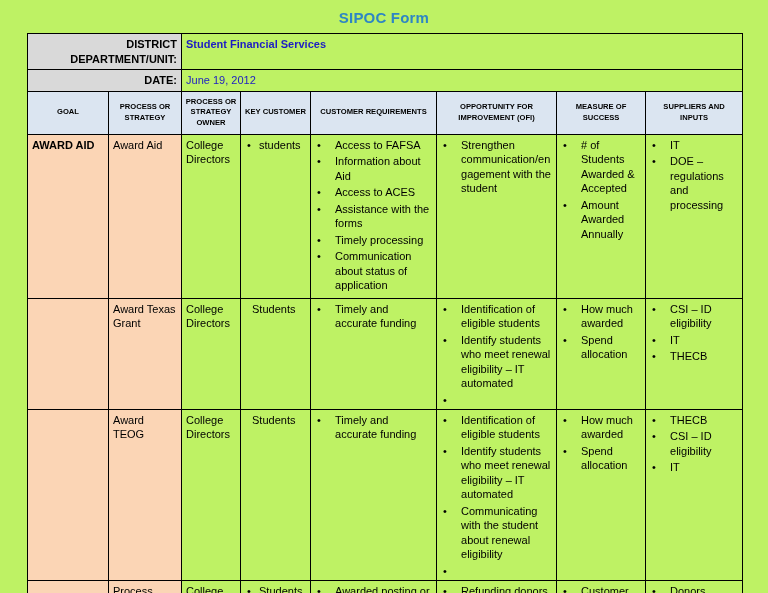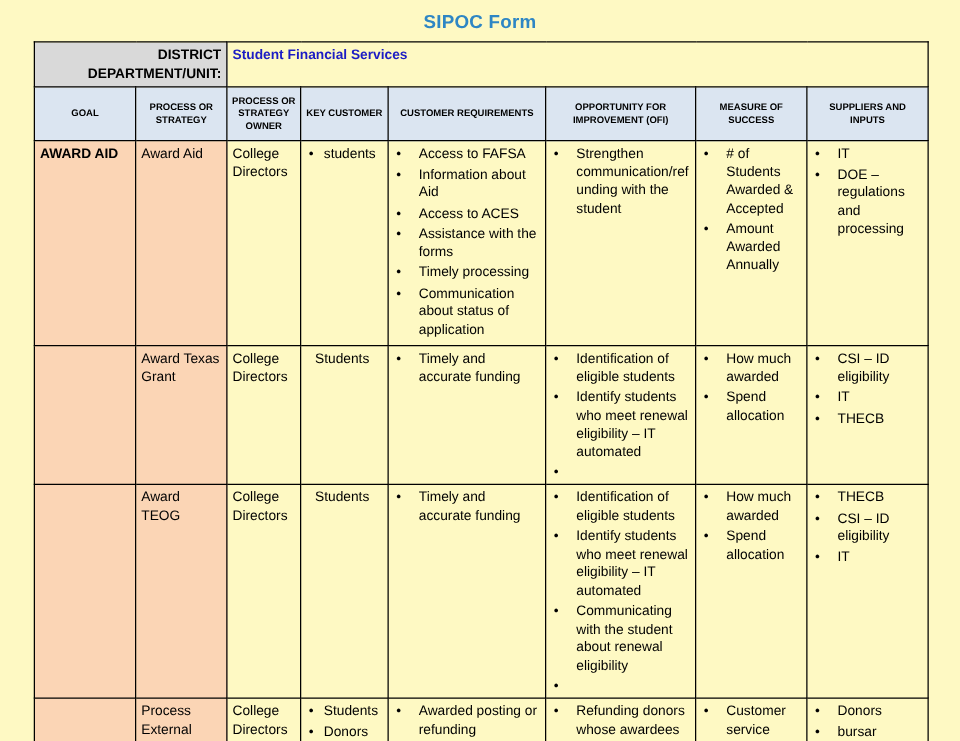--- a/index.html
+++ b/index.html
@@ -2,21 +2,21 @@
 <html><head>
 <meta charset="utf-8">
 <style>
   html,body { margin:0; padding:0; background:#ffffff; }
   body {
     width:768px; height:593px;
     font-family:"Liberation Sans", sans-serif;
     color:#000;
     overflow:hidden;
   }
-  .page { position:relative; width:768px; height:593px; background:#fef9c3; }
+  .page { position:relative; width:768px; height:593px; background:#bef264; }
 
   .doc-title {
     text-align:center;
     color:#2e86c4;
     font-size:15px;
     font-weight:bold;
     padding:9px 0 7px 0;
     letter-spacing:0.2px;
   }
 
@@ -115,20 +115,24 @@
       <col style="width:120px">
       <col style="width:89px">
       <col style="width:97px">
     </colgroup>
 
     <tbody>
         <tr class="meta-1">
       <td colspan="2" class="label-cell">DISTRICT DEPARTMENT/UNIT:</td>
       <td colspan="6" class="value-cell bold">Student Financial Services</td>
     </tr>
+    <tr class="meta-2">
+      <td colspan="2" class="label-cell">DATE:</td>
+      <td colspan="6" class="value-cell">June 19, 2012</td>
+    </tr>
 
     <tr class="head-row">
       <th>GOAL</th>
       <th>PROCESS OR STRATEGY</th>
       <th>PROCESS OR STRATEGY OWNER</th>
       <th>KEY CUSTOMER</th>
       <th>CUSTOMER REQUIREMENTS</th>
       <th>OPPORTUNITY FOR IMPROVEMENT (OFI)</th>
       <th>MEASURE OF SUCCESS</th>
       <th>SUPPLIERS AND INPUTS</th>
@@ -148,21 +152,21 @@
               <li>Access to FAFSA</li>
               <li>Information about Aid</li>
               <li>Access to ACES</li>
               <li>Assistance with the forms</li>
               <li>Timely processing</li>
               <li>Communication about status of application</li>
             </ul>
       </td>
       <td>
         <ul class="bullets wide">
-              <li>Strengthen communication/refunding with the student</li>
+              <li>Strengthen communication/engagement with the student</li>
             </ul>
       </td>
       <td>
         <ul class="bullets wide">
               <li># of Students Awarded &amp; Accepted</li>
               <li>Amount Awarded Annually</li>
             </ul>
       </td>
       <td>
         <ul class="bullets wide">

